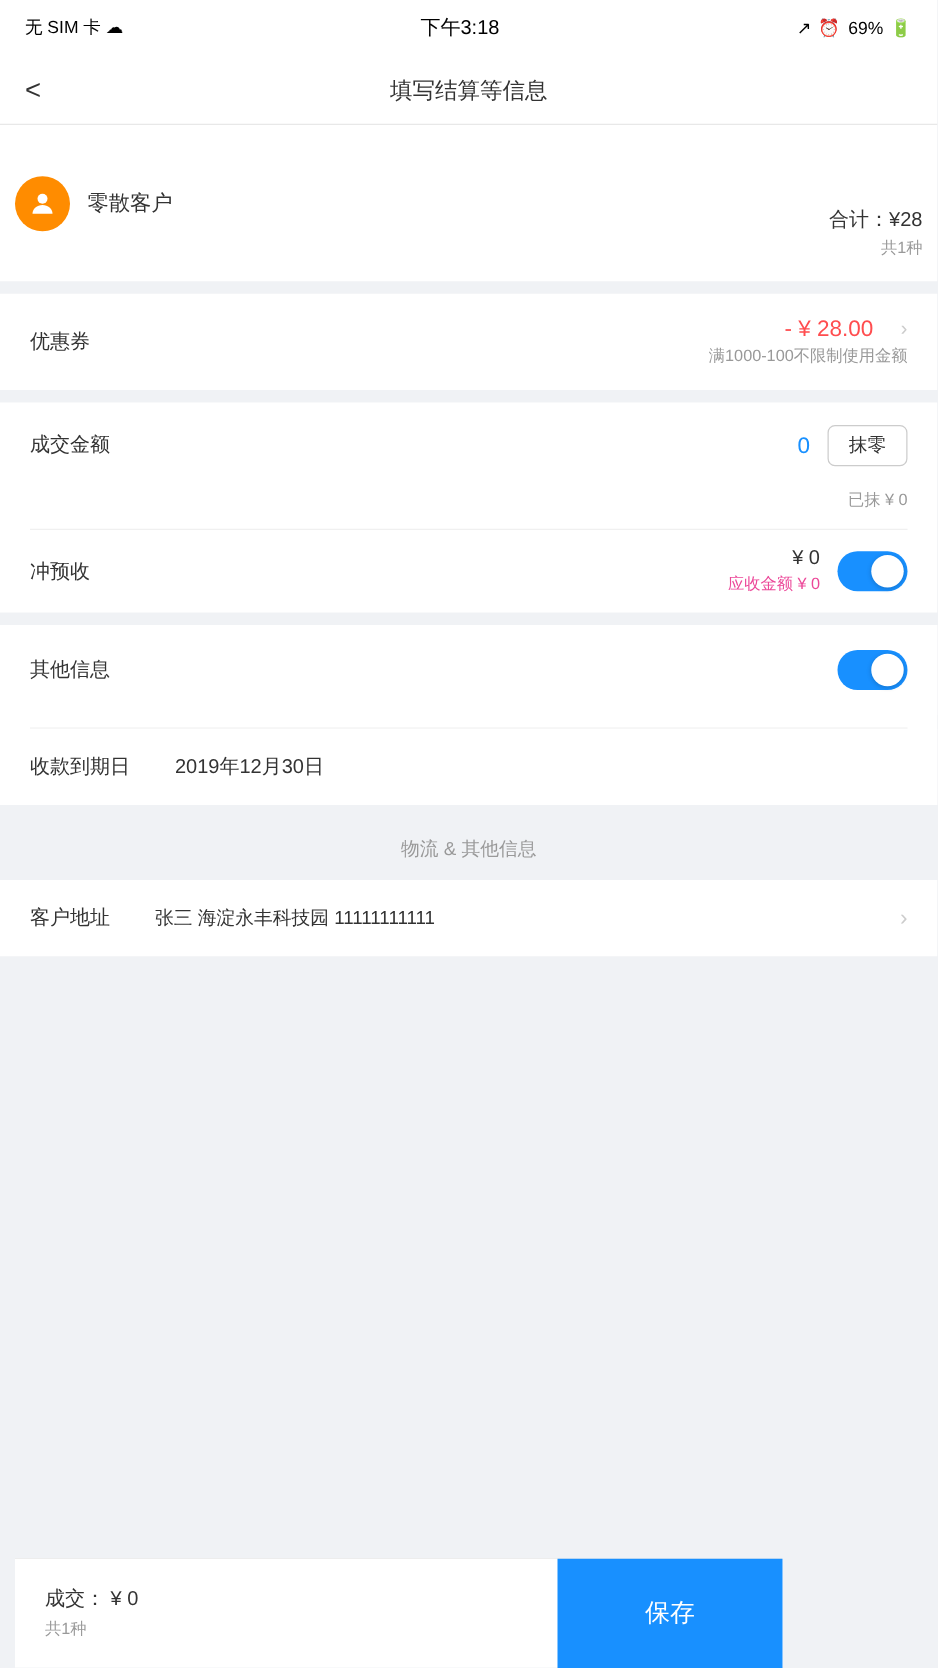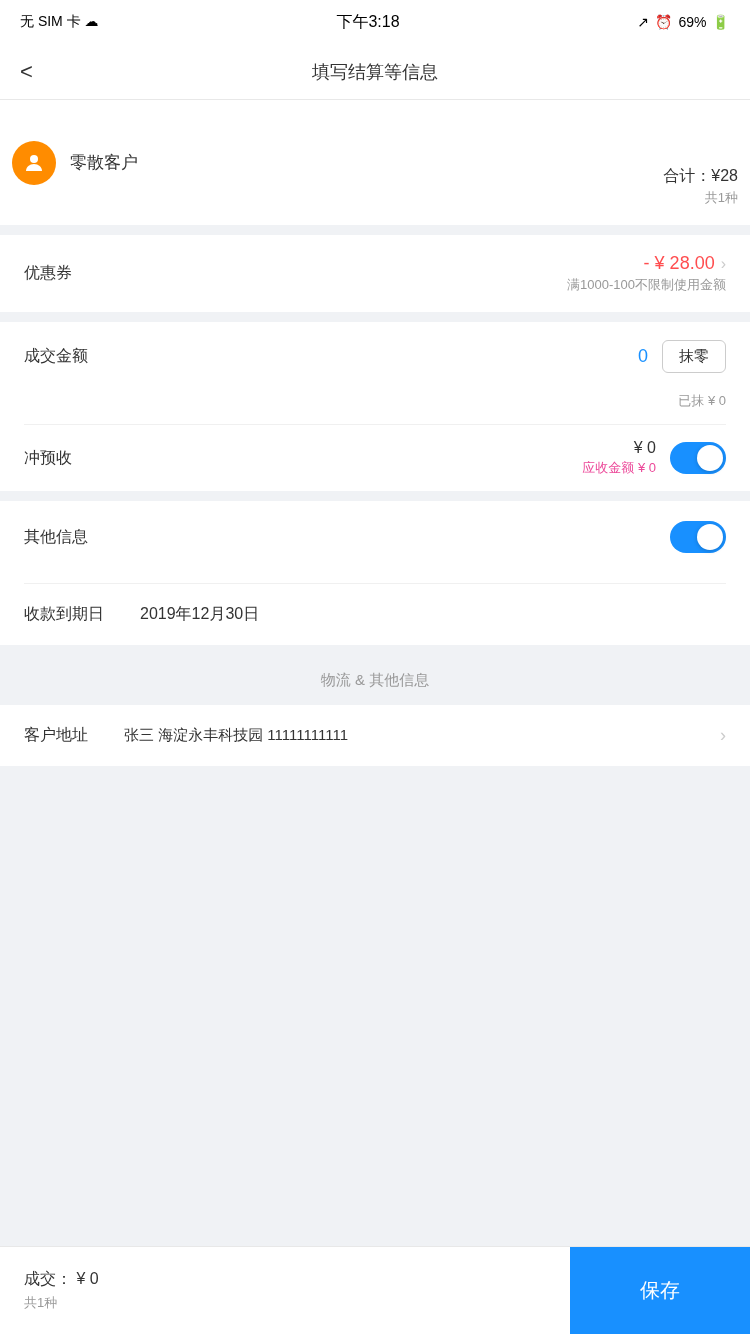--- a/index.html
+++ b/index.html
@@ -200,22 +200,22 @@
       margin-bottom: 10px;
     }
     .address-label { font-size: 16px; color: #333; min-width: 80px; }
     .address-value { font-size: 15px; color: #333; flex: 1; margin-left: 20px; }
     .address-chevron { color: #ccc; font-size: 18px; margin-left: 10px; }
 
     
     .bottom-bar {
       position: fixed;
       bottom: 0;
-      left: 0;
-      width: 750px;
+      left: 12px;
+      width: 614px;
       height: 88px;
       background: #fff;
       display: flex;
       align-items: center;
       border-top: 1px solid #e8e8e8;
     }
     .bottom-summary {
       flex: 1;
       padding: 0 24px;
     }
@@ -282,21 +282,21 @@
         <div class="customer-total">合计：¥28</div>
         <div class="customer-count">共1种</div>
       </div>
     </div>
   </div>
 
   <div class="section">
     <div class="coupon-row">
       <span class="coupon-label">优惠券</span>
       <div class="coupon-right">
-        <div style="display:flex;align-items:center;justify-content:flex-end;">
+        <div style="display:flex;align-items:center;justify-content:flex-end;gap:16px;">
           <span class="coupon-amount">- ¥ 28.00</span>
           <span class="coupon-chevron">›</span>
         </div>
         <div class="coupon-desc">满1000-100不限制使用金额</div>
       </div>
     </div>
   </div>
 
   <div class="deal-section">
     <div class="deal-row">

